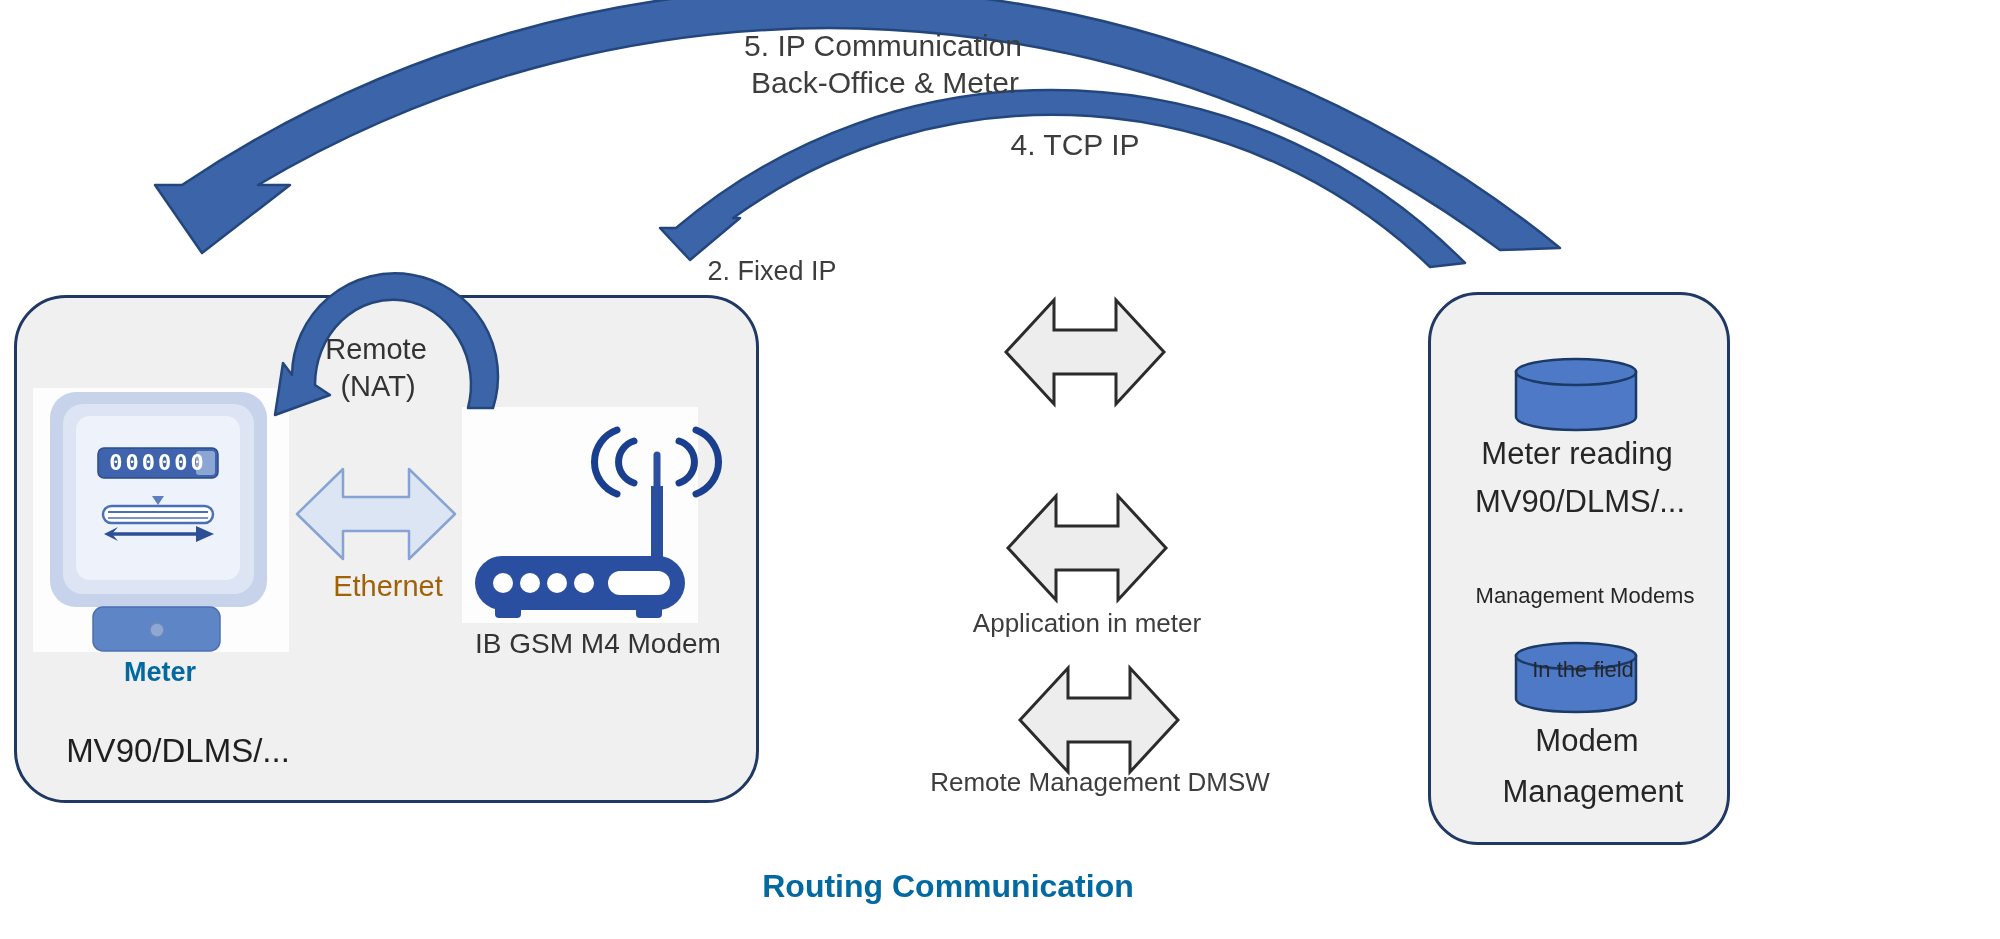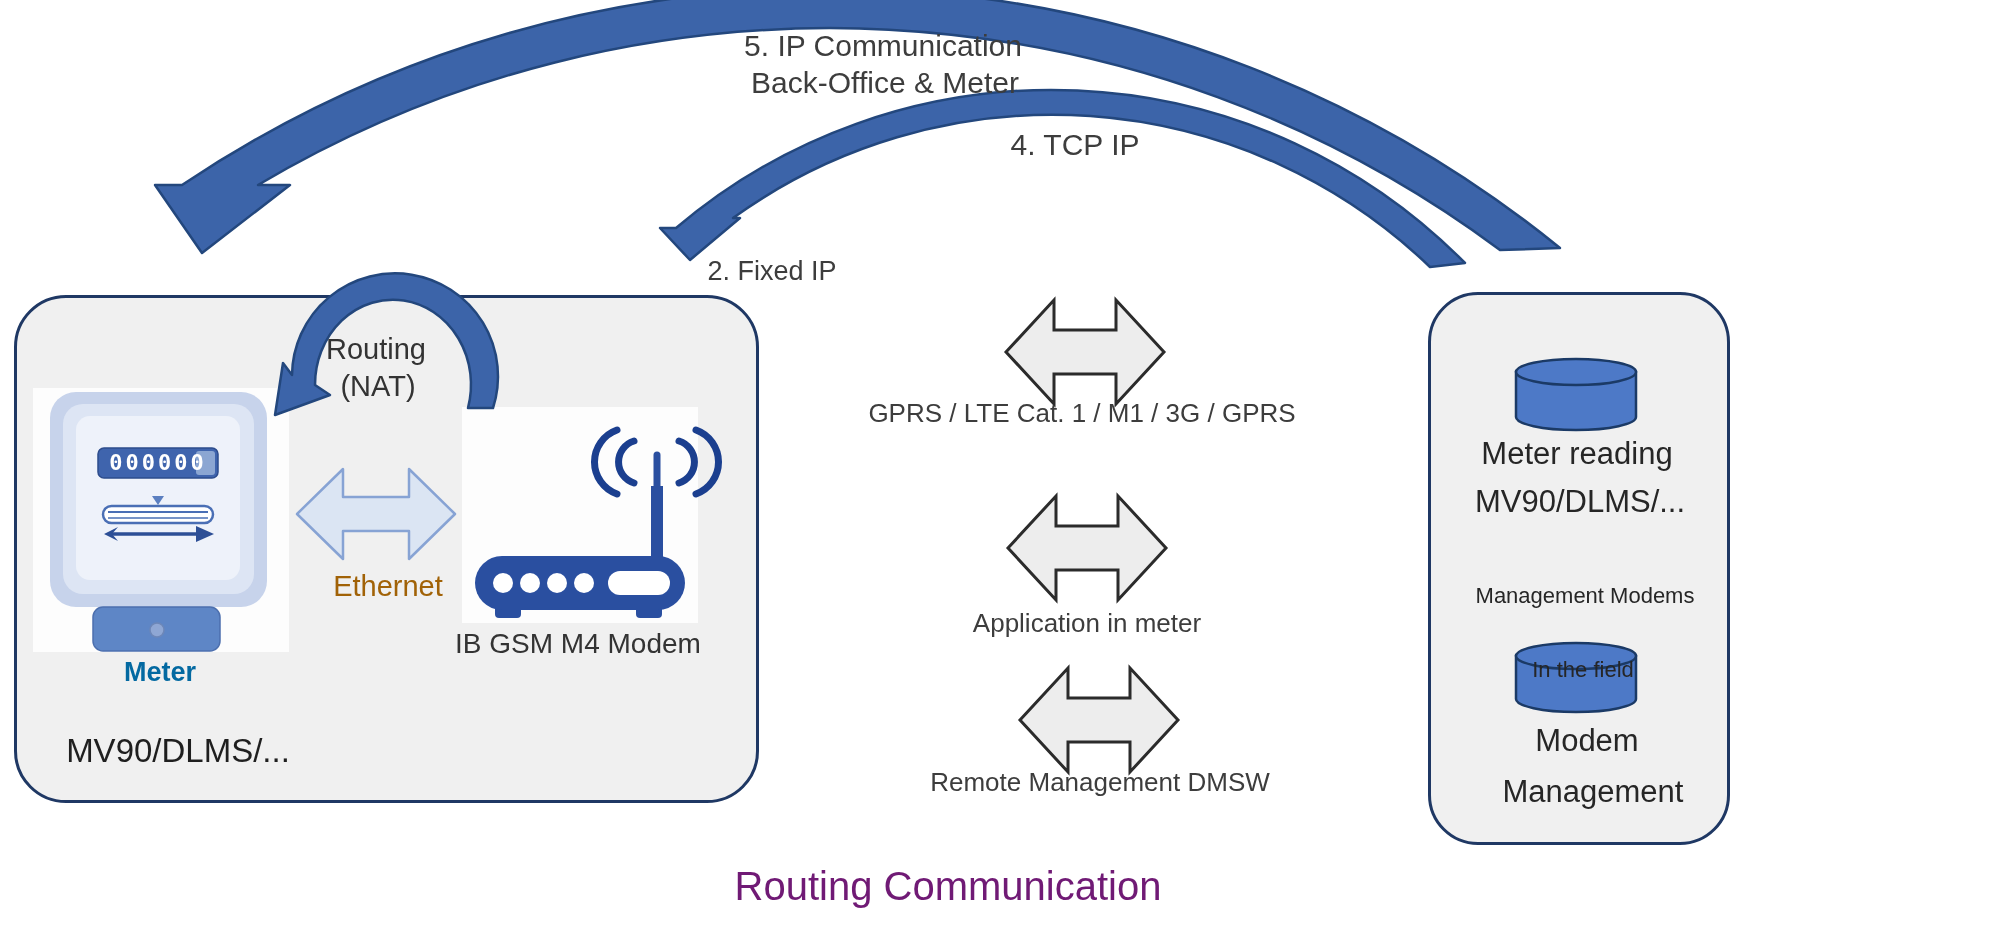--- a/index.html
+++ b/index.html
@@ -10,26 +10,26 @@
   .panel{position:absolute;background:#f0f0f0;border:3px solid #1f3864;box-sizing:border-box;}
   #left-panel{left:14px;top:295px;width:745px;height:508px;border-radius:52px;}
   #right-panel{left:1428px;top:292px;width:302px;height:553px;border-radius:50px;}
   svg.layer{position:absolute;left:0;top:0;}
   .lbl{position:absolute;transform:translate(-50%,-50%);white-space:nowrap;text-align:center;}
   .ann{font-size:30px;color:#3d3d3d;}
   .mid{font-size:26px;color:#3d3d3d;}
   .t-fixed{font-size:27px;}
   .t-routing{font-size:29px;color:#333333;}
   .t-ethernet{font-size:29px;color:#a16207;}
-  .t-modemlbl{font-size:28px;color:#333333;}
+  .t-modemlbl{font-size:28px;color:#333333;margin-left:20px;}
   .t-meter{font-size:27px;font-weight:600;color:#0369a1;}
   .t-mv90{font-size:33px;color:#1f1f1f;}
   .rb-big{font-size:31px;color:#262626;}
   .rb-small{font-size:22px;color:#262626;}
-  #title{font-size:40px;font-weight:400;color:#701a75;}
+  #title{font-size:32px;font-weight:700;color:#0369a1;}
 </style>
 </head>
 <body>
 
 <div id="canvas">
 
   <div class="panel" id="left-panel"></div>
   <div class="panel" id="right-panel"></div>
 
   <svg class="layer" width="2000" height="939" viewBox="0 0 2000 939">
@@ -92,28 +92,27 @@
       <path d="M1516,656 v43 a60,13 0 0 0 120,0 v-43 z" fill="#4d79c7" stroke="#1b3a66" stroke-width="2.5"></path>
       <ellipse cx="1576" cy="656" rx="60" ry="13" fill="#4d79c7" stroke="#1b3a66" stroke-width="2.5"></ellipse>
     </g>
   </svg>
 
   <div class="lbl ann" style="left:883px;top:46px;">5. IP Communication</div>
   <div class="lbl ann" style="left:885px;top:83px;">Back-Office &amp; Meter</div>
   <div class="lbl ann" style="left:1075px;top:145px;">4. TCP IP</div>
   <div class="lbl ann t-fixed" style="left:772px;top:271px;">2. Fixed IP</div>
 
-  <div class="lbl t-routing" style="left:376px;top:349px;">Routing</div>
+  <div class="lbl t-routing" style="left:376px;top:349px;">Remote</div>
   <div class="lbl t-routing" style="left:378px;top:386px;">(NAT)</div>
   <div class="lbl t-ethernet" style="left:388px;top:586px;">Ethernet</div>
   <div class="lbl t-modemlbl" style="left:578px;top:644px;">IB GSM M4 Modem</div>
   <div class="lbl t-meter" style="left:160px;top:672px;">Meter</div>
   <div class="lbl t-mv90" style="left:178px;top:751px;">MV90/DLMS/...</div>
 
-  <div class="lbl mid" style="left:1082px;top:413px;">GPRS / LTE Cat. 1 / M1 / 3G / GPRS</div>
   <div class="lbl mid" style="left:1087px;top:623px;text-align:right;">Application in meter</div>
   <div class="lbl mid" style="left:1100px;top:782px;">Remote Management DMSW</div>
 
   <div class="lbl rb-big" style="left:1577px;top:454px;">Meter reading</div>
   <div class="lbl rb-big" style="left:1580px;top:502px;">MV90/DLMS/...</div>
   <div class="lbl rb-small" style="left:1585px;top:596px;">Management Modems</div>
   <div class="lbl rb-small" style="left:1583px;top:626px;margin-top:44px;">In the field</div>
   <div class="lbl rb-big" style="left:1587px;top:741px;">Modem</div>
   <div class="lbl rb-big" style="left:1593px;top:792px;">Management</div>
 

